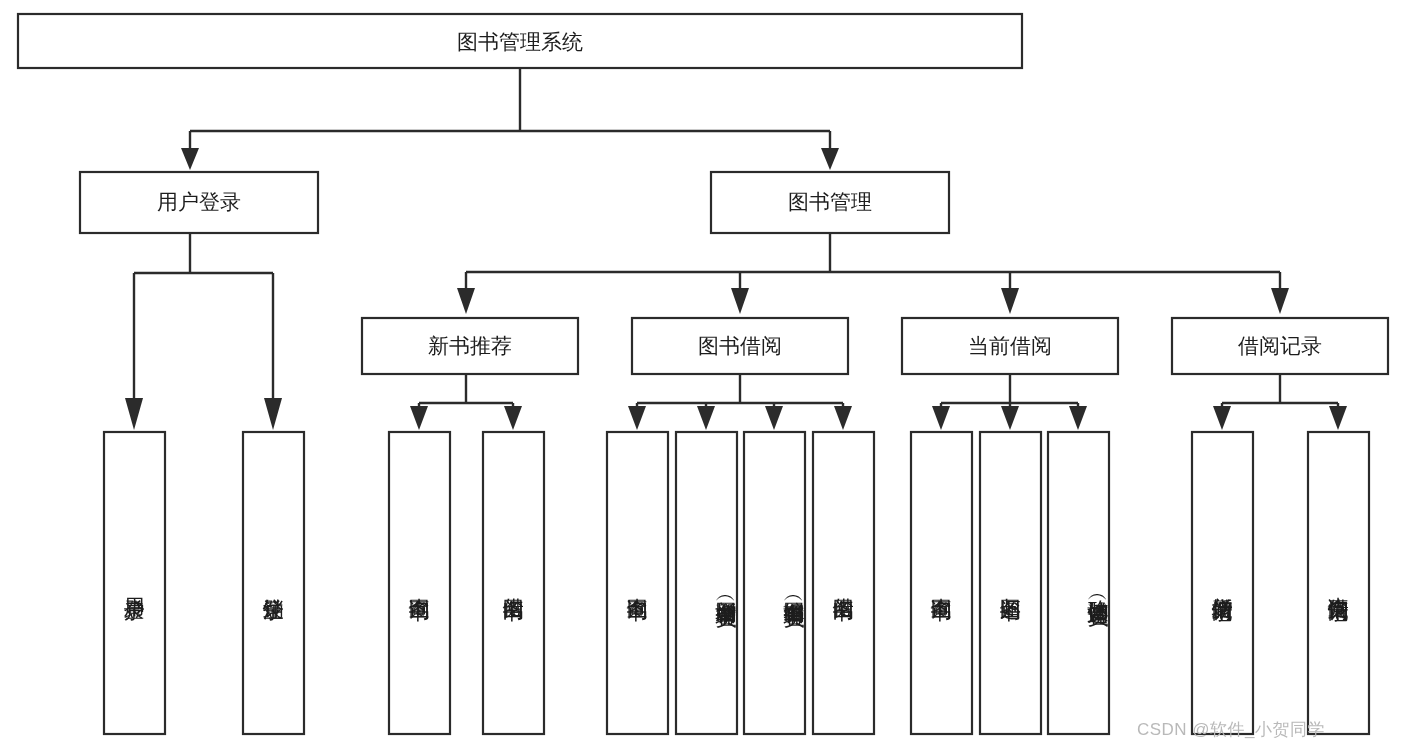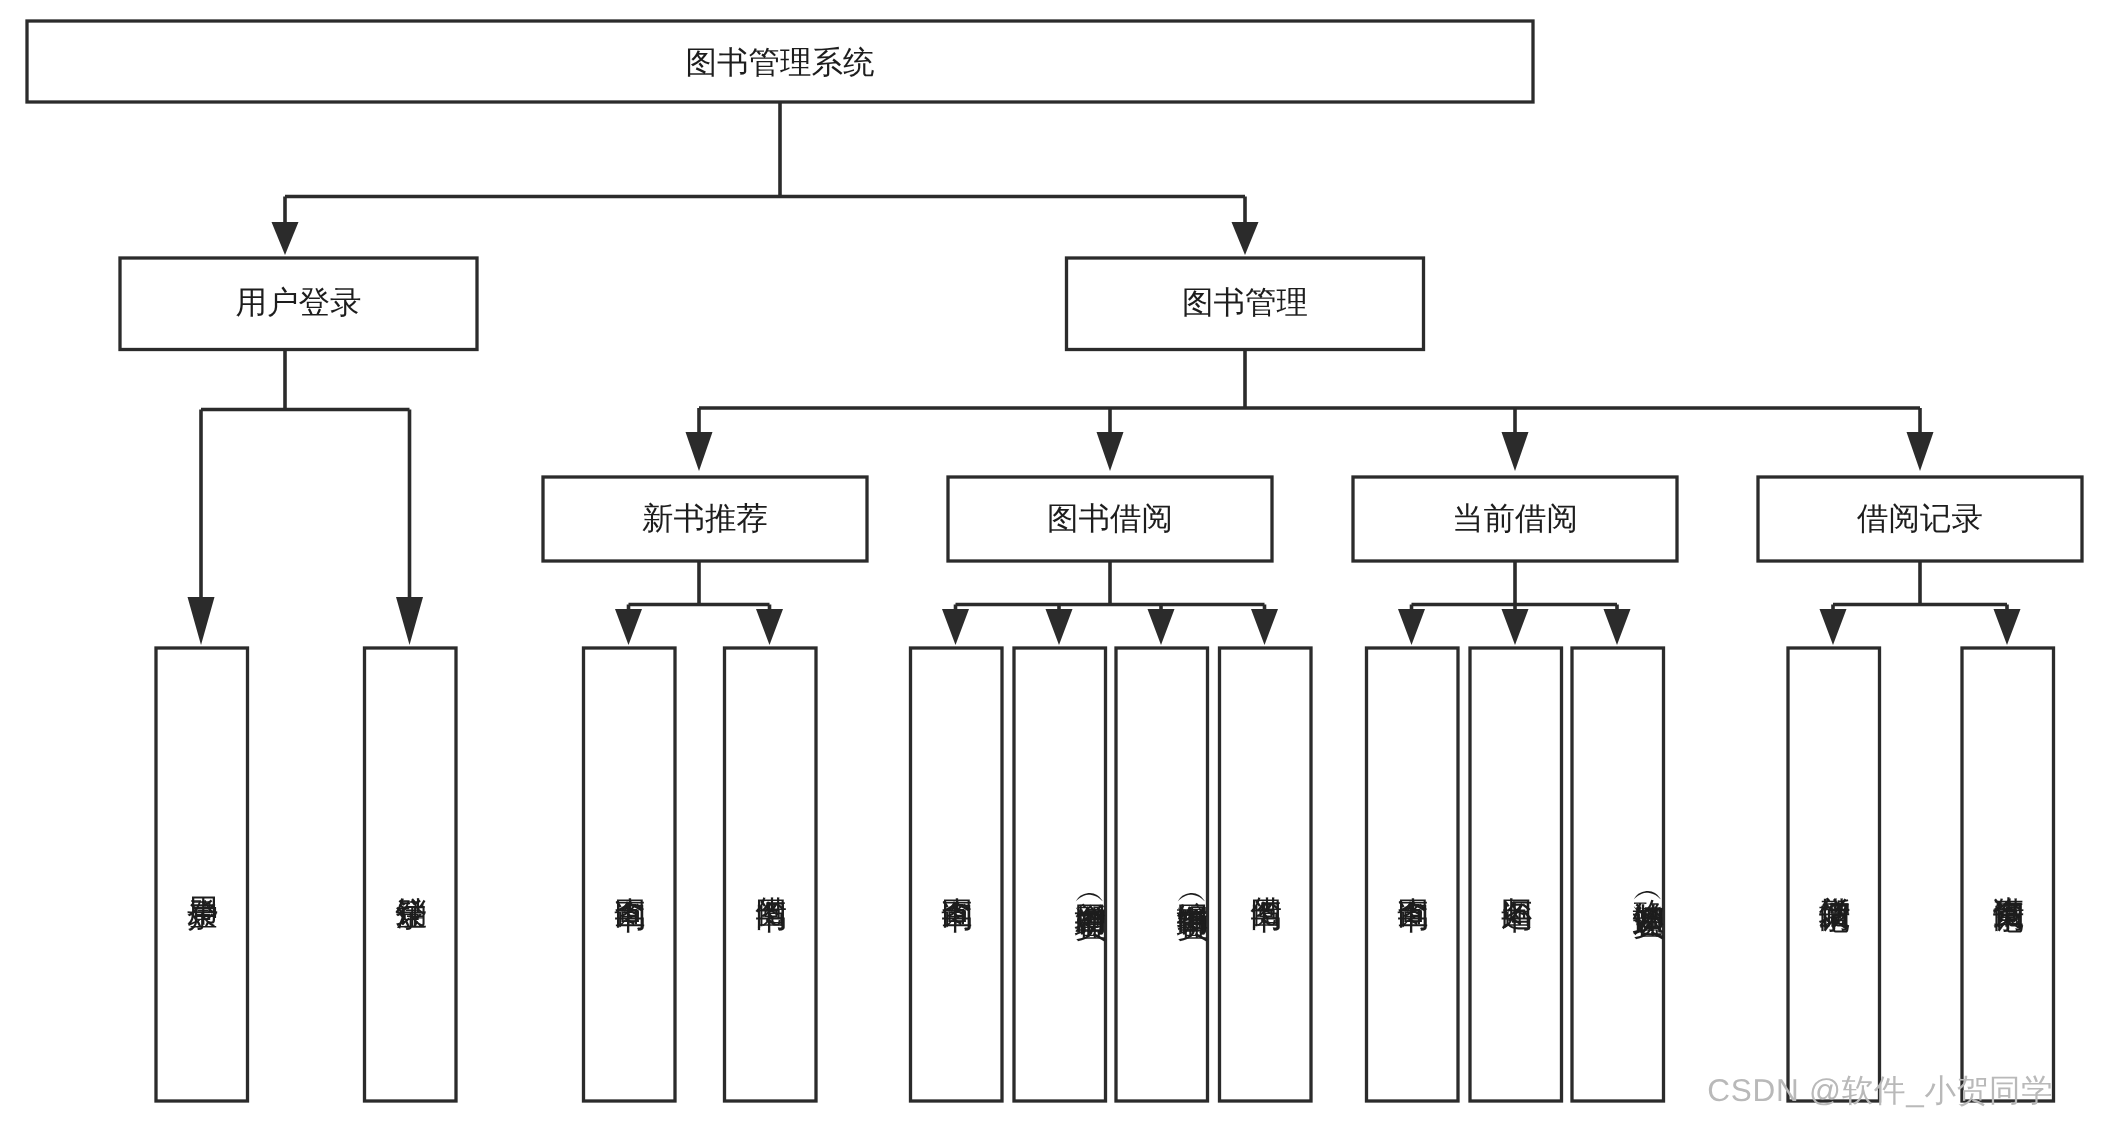--- a/index.html
+++ b/index.html
@@ -11,21 +11,20 @@
     width: 1405px;
     height: 747px;
     font-family: "Liberation Sans", "DejaVu Sans", sans-serif;
     overflow: hidden;
   }
   #diagram-root {
     position: relative;
     width: 1333px;
     height: 747px;
     background: #ffffff;
-    padding-left: 44px;
   }
   svg#chart-svg {
     position: absolute;
     left: 0;
     top: 0;
     width: 1405px;
     height: 747px;
     display: block;
   }
   .node-rect {
@@ -64,21 +63,21 @@
     align-items: center;
     justify-content: center;
     text-align: center;
     pointer-events: none;
   }
   .watermark {
     position: absolute;
     right: 8px;
     bottom: 6px;
     font-family: "Liberation Sans", "DejaVu Sans", sans-serif;
-    font-size: 21px;
+    font-size: 17px;
     color: #b9b9b9;
     white-space: nowrap;
     letter-spacing: 0.5px;
   }
 </style>
 </head>
 <body>
 
 <div id="diagram-root">
 

